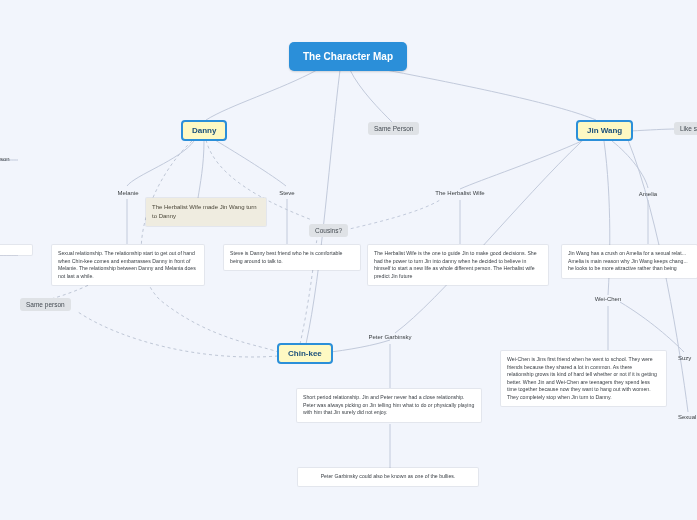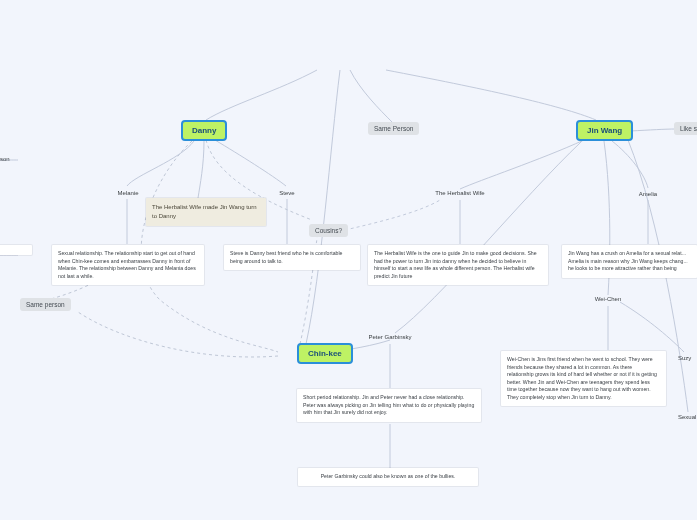--- a/index.html
+++ b/index.html
@@ -38,21 +38,21 @@
     border-radius: 5px;
     font-size: 10px;
     font-weight: bold;
     padding: 9px 14px;
     text-align: center;
     white-space: nowrap;
     box-shadow: 0 1px 2px rgba(0,0,0,0.15);
   }
   
   .char {
-    background: #bef264;
+    background: #fef9c3;
     color: #1a4f7a;
     border: 2px solid #2b8fd9;
     border-radius: 4px;
     font-size: 8px;
     font-weight: bold;
     padding: 4px 9px;
     text-align: center;
     white-space: nowrap;
   }
   
@@ -148,26 +148,27 @@
     <path d="M300 344 C 310 300, 315 250, 318 232" stroke="#bfc7d6" stroke-width="1" fill="none" stroke-dasharray="3,3"></path>
     <path d="M322 353 C 350 350, 375 345, 390 340" stroke="#c2cadb" stroke-width="1" fill="none"></path>
 
     <path d="M0 160 C 10 160, 14 160, 18 160" stroke="#c2cadb" stroke-width="1" fill="none"></path>
     <path d="M0 255 C 10 255, 14 255, 18 255" stroke="#c2cadb" stroke-width="1" fill="none"></path>
     <path d="M22 305 C 60 300, 110 280, 127 258" stroke="#bfc7d6" stroke-width="1" fill="none" stroke-dasharray="3,3"></path>
 
     <path d="M345 230 C 380 222, 420 212, 440 200" stroke="#c2cadb" stroke-width="1" fill="none" stroke-dasharray="3,3"></path>
   </svg>
 
+  <div class="node root" style="left:289px; top:42px;">The Character Map</div>
 
   <div class="node char" style="left:181px; top:120px;">Danny</div>
 
   <div class="node char" style="left:576px; top:120px;text-align:right;">Jin Wang</div>
 
-  <div class="node char" style="left:277px; top:343px;margin-left:20px;">Chin-kee</div>
+  <div class="node char" style="left:277px; top:343px;">Chin-kee</div>
 
   <div class="node chip" style="left:368px; top:122px;">Same Person</div>
 
   <div class="node chip" style="left:309px; top:224px;">Cousins?</div>
 
   <div class="node chip" style="left:20px; top:298px;">Same person</div>
 
   <div class="node chip" style="left:674px; top:122px;">Like s</div>
 
   <div class="node plain" style="left:108px; top:190px; width:40px;">Melanie</div>

